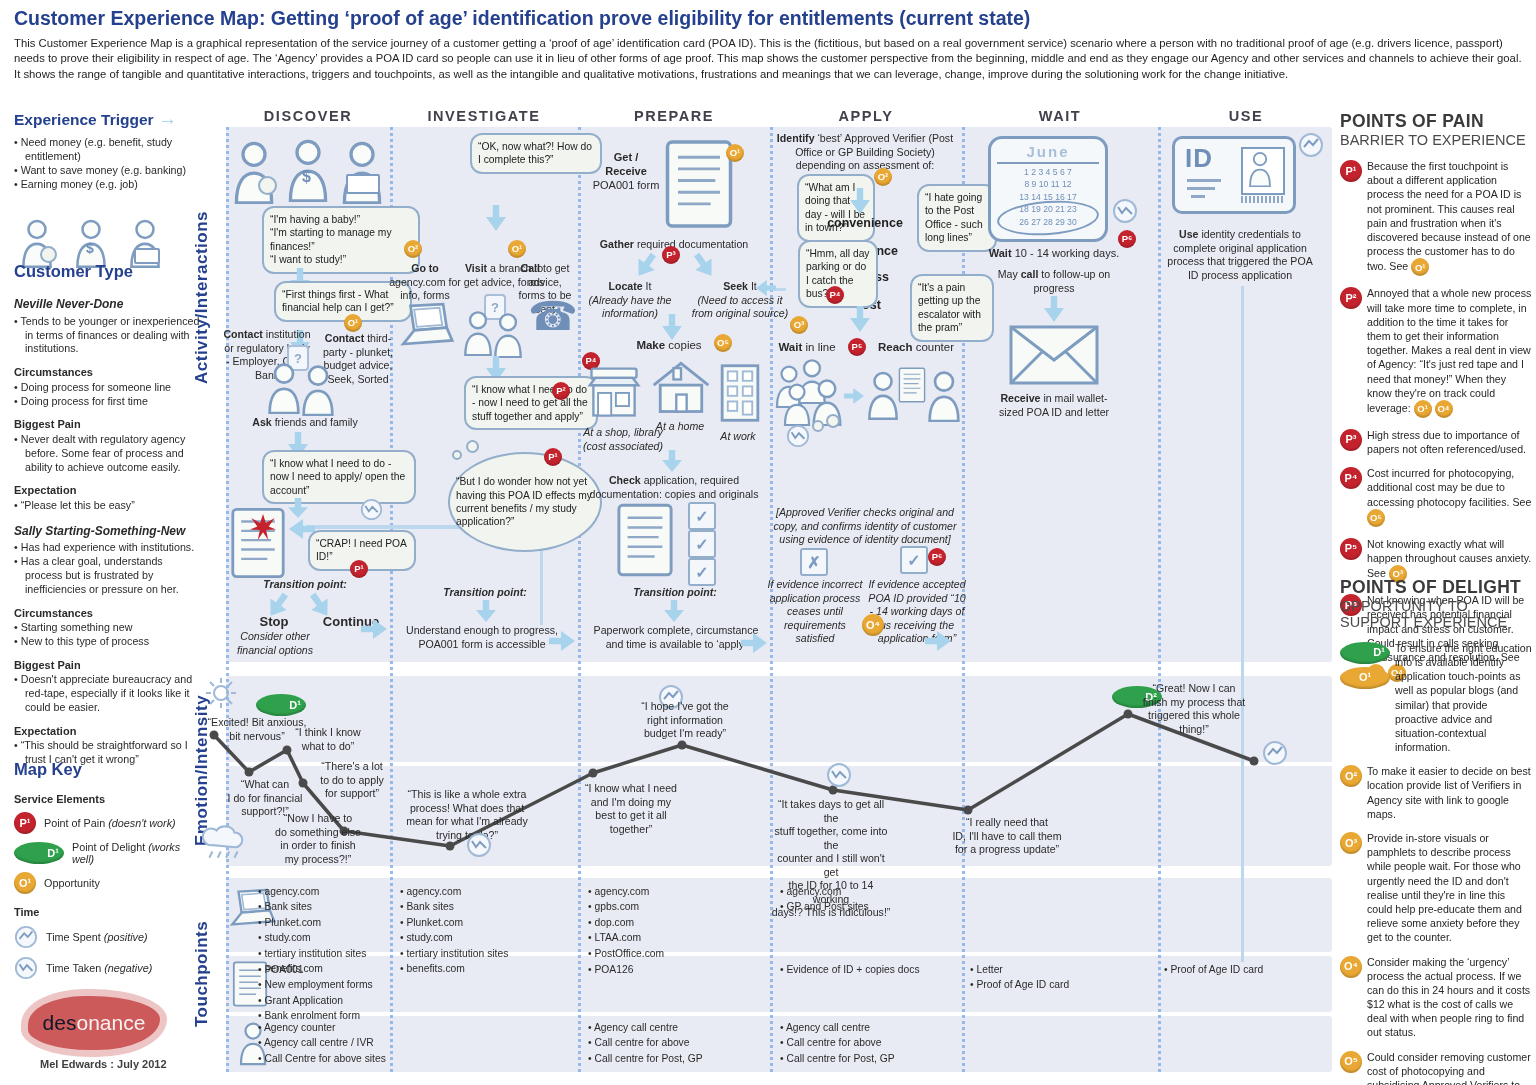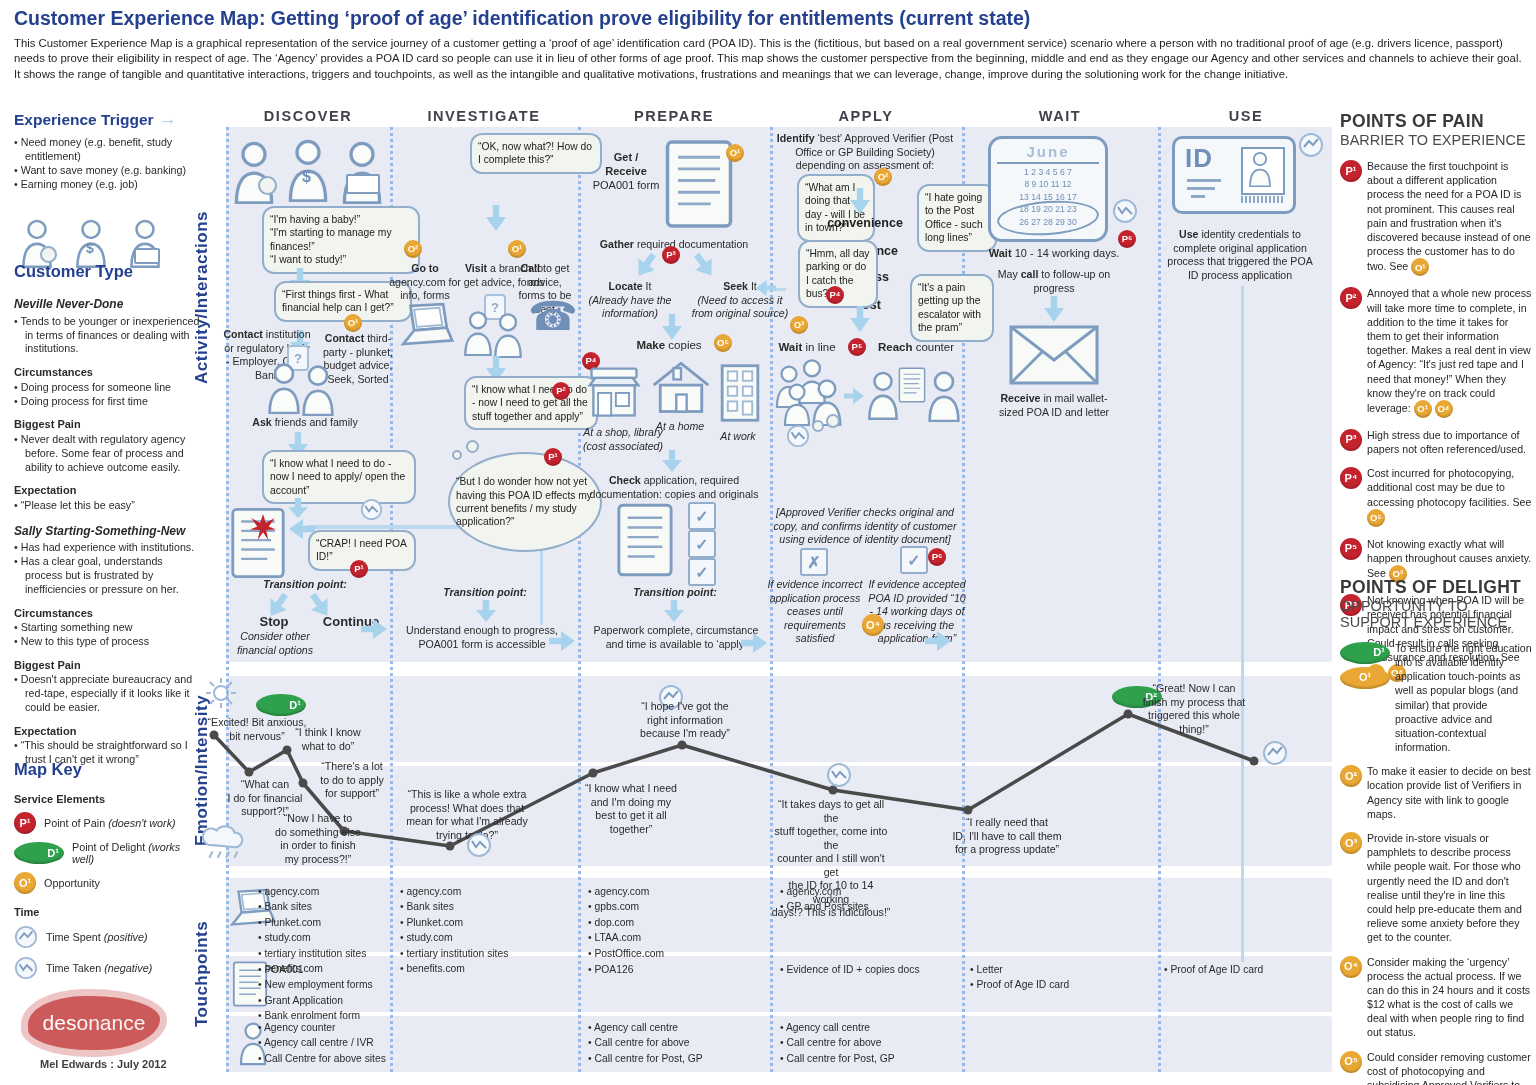--- a/index.html
+++ b/index.html
@@ -244,21 +244,21 @@
     </div>
     <div class="keyrow">
       <svg style="width:24px;height:24px">
           <use href="#sym-clkdn"></use>
         </svg>
       <span><span>Time Taken </span><span class="i">(negative)</span></span>
     </div>
   </div>
 
   <div class="logo">
-    <span style="color:#ffffff">des</span>
+    <span style="color:#0f172a">des</span>
       <span style="color:#f7f2f2">onance</span>
   </div>
   <div class="ab b" style="left:40px;top:1058px;font-size:11px;color:#3f3f3f">Mel Edwards : July 2012</div>
 
   <svg class="ab" style="left:232px;top:140px;width:44px;height:64px">
       <use href="#sym-person"></use>
     </svg>
   <svg class="ab" style="left:286px;top:138px;width:44px;height:64px">
       <use href="#sym-person"></use>
     </svg>
@@ -533,21 +533,21 @@
     </svg>
   <div class="t c pl" style="left:566px;top:782px;width:130px">“I know what I need
 and I'm doing my
 best to get it all
 together”</div>
   <svg class="ab" style="left:658px;top:684px;width:26px;height:26px">
       <use href="#sym-clkup"></use>
     </svg>
   <div class="t c pl" style="left:620px;top:700px;width:130px">“I hope I've got the
 right information
-because I'm ready”</div>
+budget I'm ready”</div>
   <svg class="ab" style="left:826px;top:762px;width:26px;height:26px">
       <use href="#sym-clkdn"></use>
     </svg>
   <div class="t c pl" style="left:770px;top:798px;width:122px">“It takes days to get all the
 stuff together, come into the
 counter and I still won't get
 the ID for 10 to 14 working
 days!? This is ridiculous!”</div>
   <div class="t c pl" style="left:946px;top:816px;width:122px">“I really need that
 ID, I'll have to call them

